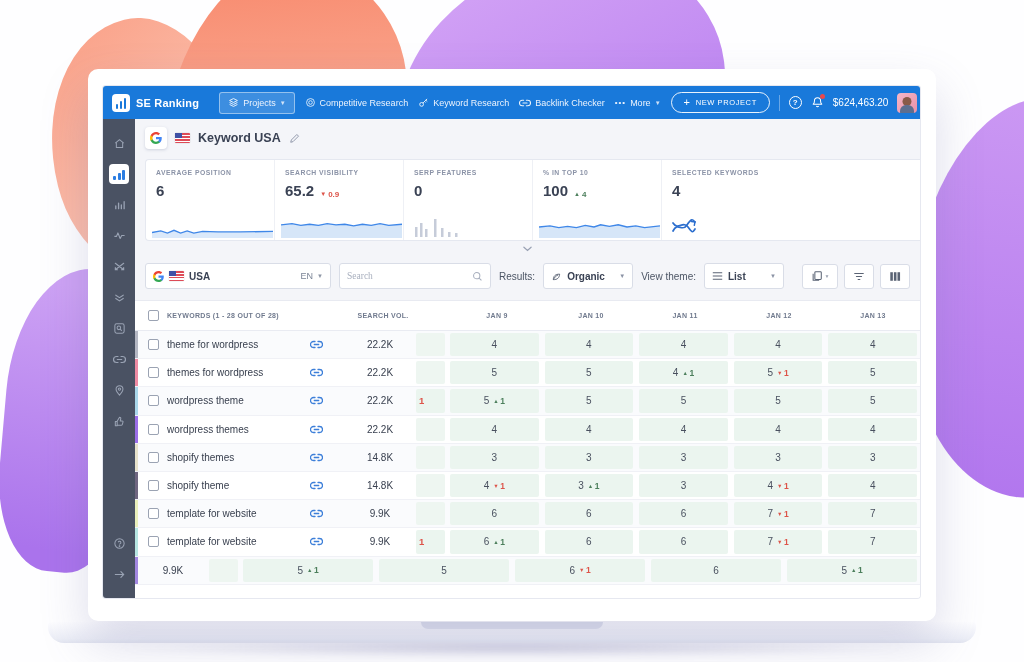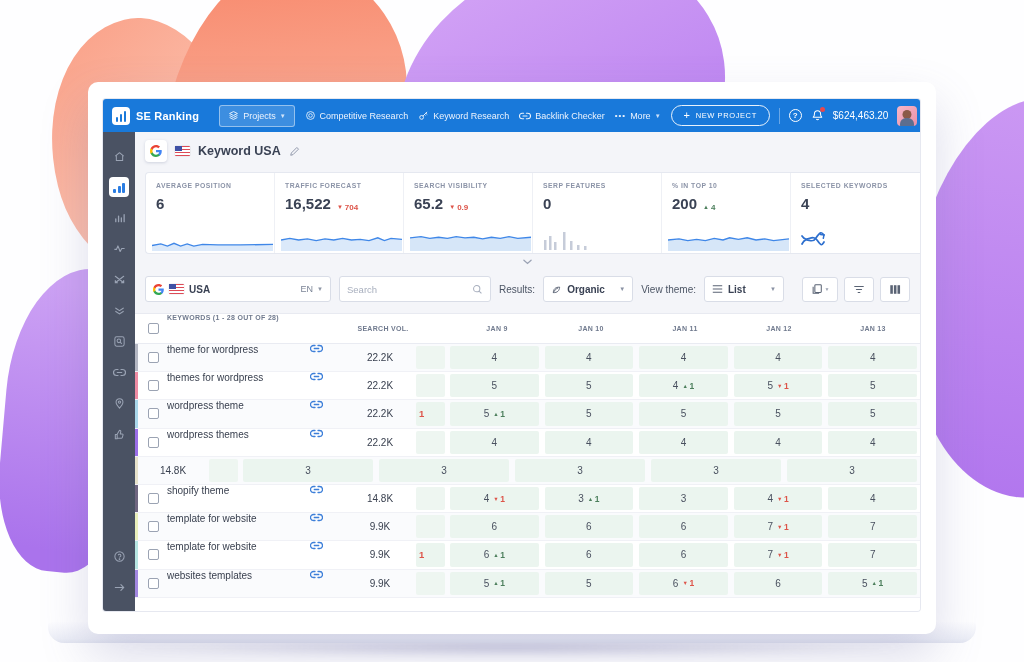--- a/index.html
+++ b/index.html
@@ -13,21 +13,21 @@
 .blob-orange-b{left:52px;top:18px;width:190px;height:265px;background:linear-gradient(150deg,#faa188 5%,#fcd0c1 90%);border-radius:55% 45% 48% 52%/55% 50% 50% 45%;transform:rotate(-14deg)}
 .blob-purple-top{left:392px;top:-42px;width:335px;height:275px;background:linear-gradient(160deg,#d2a2f5 10%,#b87ef0 90%);border-radius:60% 40% 52% 48%/62% 45% 55% 38%;transform:rotate(-7deg)}
 .blob-purple-right{left:912px;top:96px;width:220px;height:400px;background:linear-gradient(180deg,#cb98f3,#b277ee);border-radius:52% 48% 40% 60%/50% 56% 44% 50%;transform:rotate(8deg)}
 .blob-pink-left{left:26px;top:286px;width:110px;height:175px;background:#ef66a1;border-radius:50% 50% 46% 54%/52% 48% 52% 48%;transform:rotate(-12deg)}
 .blob-purple-left{left:4px;top:268px;width:142px;height:305px;background:linear-gradient(185deg,#cda2f4 8%,#aa73ec 92%);border-radius:62% 38% 55% 45%/48% 52% 62% 38%;transform:rotate(5deg)}
 
 
 .laptop-shadow{position:absolute;z-index:1;left:110px;top:638px;width:804px;height:18px;background:radial-gradient(ellipse at center,rgba(110,110,165,.38) 0%,rgba(110,110,165,0) 70%);filter:blur(4px)}
 .laptop-base{position:absolute;z-index:2;left:48px;top:622px;width:928px;height:21px;background:linear-gradient(180deg,#fdfdff 0%,#eceef6 80%,#e2e5f0 100%);border-radius:4px 4px 16px 16px}
 .laptop-notch{position:absolute;left:50%;top:0;transform:translateX(-50%);width:182px;height:7px;background:#e0e3ef;border-radius:0 0 9px 9px}
-.screen{position:absolute;z-index:3;left:88px;top:82px;width:848px;height:552px;background:#fff;border-radius:10px;box-shadow:0 22px 48px rgba(100,100,160,.22)}
+.screen{position:absolute;z-index:3;left:88px;top:69px;width:848px;height:552px;background:#fff;border-radius:10px;box-shadow:0 22px 48px rgba(100,100,160,.22)}
 
 
 .app{position:absolute;left:15px;top:17px;width:817px;height:512px;border-radius:3px;overflow:hidden;background:#f4f5f9;display:flex;flex-direction:column;box-shadow:0 0 0 1px rgba(210,214,228,.55)}
 
 
 .nav{height:33px;flex:0 0 33px;background:#1979da;display:flex;align-items:center;padding:0 9px;gap:10px;color:#fff}
 .logo-sq{width:18px;height:18px;background:#fff;border-radius:4px;display:flex;align-items:flex-end;justify-content:center;gap:1.5px;padding-bottom:3px}
 .logo-sq i{display:block;width:2.5px;background:#1979da;border-radius:1px}
 .brand{font-size:11px;font-weight:bold;letter-spacing:.2px;margin-right:10px;white-space:nowrap}
 .nav-item{display:flex;align-items:center;gap:4px;font-size:9px;color:#ecf3fd;white-space:nowrap;cursor:pointer}
@@ -78,37 +78,37 @@
 .kwicon{position:absolute;left:10px;bottom:6px}
 .stats-chevron{height:15px;flex:0 0 15px;display:flex;align-items:center;justify-content:center;color:#9aa2b4;cursor:pointer}
 
 
 .toolbar{display:flex;align-items:center;gap:8px;margin:7px 10px 0;flex:0 0 26px}
 .tb-box{height:26px;background:#fff;border:1px solid #d9dde7;border-radius:3px;display:flex;align-items:center;padding:0 7px;gap:5px;cursor:pointer}
 .locale-box{width:186px}
 .locale-box .cname{font-size:10px;font-weight:bold;color:#3a4254}
 .locale-box .lang{margin-left:auto;font-size:9px;color:#7b8496;display:flex;gap:4px;align-items:center}
 .search-box{width:152px;gap:4px}
-.search-box input{border:none;outline:none;flex:1;font-size:9.5px;color:#4a5264;font-family:Liberation Sans, sans-serif;background:transparent;min-width:0}
+.search-box input{border:none;outline:none;flex:1;font-size:9.5px;color:#4a5264;font-family:Liberation Serif, serif;background:transparent;min-width:0}
 .search-box input::placeholder{color:#a8afbe}
 .tb-label{font-size:10px;color:#4c5565;white-space:nowrap}
 .sel{font-size:10px;color:#3a4254;font-weight:bold}
 .sel-chev{font-size:6px;color:#8a92a4;margin-left:4px}
 .tb-right{margin-left:auto;display:flex;gap:6px}
 .icon-btn{width:30px;height:25px;background:#fff;border:1px solid #d9dde7;border-radius:3px;display:flex;align-items:center;justify-content:center;gap:2px;color:#5a6374;cursor:pointer}
 .icon-btn.wide{width:36px}
 
 
 .tbl{margin-top:11px;background:#fff;flex:1;display:flex;flex-direction:column;border-top:1px solid #e8eaf1;min-height:0}
 .trow{display:flex;align-items:stretch;border-bottom:1px solid #f0f1f6;height:28.2px;flex:0 0 28.2px;position:relative}
 .trow.head{height:30px;flex:0 0 30px;border-bottom:1px solid #e9ebf2}
 .trow:nth-child(odd):not(.head){background:#fafbfd}
 .stripe{width:3px;flex:0 0 3px}
 .cb{width:11px;height:11px;border:1.3px solid #9ba3b3;border-radius:2px;background:#fff;margin:0 8px 0 10px;align-self:center;flex:0 0 auto;cursor:pointer}
-.col-kw{flex:0 0 207px;display:flex;min-width:0}
+.col-kw{flex:0 0 207px;display:flex;align-items:center;min-width:0}
 .head .col-kw{flex:0 0 210px}
 .kw-text{font-size:10px;color:#39404f;white-space:nowrap;overflow:hidden}
 .kw-link{margin-left:auto;margin-right:22px;color:#3d7fd9;cursor:pointer;flex:0 0 auto}
 .col-vol{flex:0 0 70px;display:flex;align-items:center;justify-content:center;font-size:10px;color:#39404f}
 .col-tr{flex:0 0 32px;display:flex;align-items:stretch;overflow:hidden}
 .col-date{flex:1;display:flex;align-items:stretch;min-width:0}
 .head-lab{font-size:7px;font-weight:bold;letter-spacing:.3px;color:#707a8e;white-space:nowrap}
 .head .col-vol,.head .col-date{align-items:center;justify-content:center}
 .cell-green{flex:1;margin:2px 3px;background:#ebf5ef;border-radius:2px;display:flex;align-items:center;justify-content:center;gap:4px;font-size:10px;color:#49505f}
 .cell-green.empty-cell{background:#eef6f1}
@@ -304,34 +304,20 @@
           <div class="stat-label">AVERAGE POSITION</div>
           <div class="stat-valrow">
                 <span class="stat-value">6</span>
               </div>
           <svg class="spark" viewBox="0 0 110 20" preserveAspectRatio="none">
                 <path d="M0 15 L8 13.5 L14 15.5 L20 13 L26 15.5 L32 13.5 L38 15.5 L46 14 L60 14.5 L80 14.5 L110 14 L110 20 L0 20 Z" fill="#dbe9fa"></path>
                 <path d="M0 15 L8 13.5 L14 15.5 L20 13 L26 15.5 L32 13.5 L38 15.5 L46 14 L60 14.5 L80 14.5 L110 14" fill="none" stroke="#3f87e8" stroke-width="1.2"></path>
               </svg>
         </div>
         <div class="stat">
-          <div class="stat-label">TRAFFIC FORECAST</div>
-          <div class="stat-valrow">
-                <span class="stat-value">16,522</span>
-            <span class="delta down">
-                  <span class="arr">▼</span>
-                  <span>704</span>
-                </span>
-              </div>
-          <svg class="spark" viewBox="0 0 110 20" preserveAspectRatio="none">
-                <path d="M0 10 L8 8.5 L16 10 L24 9 L32 10.5 L40 9 L48 10 L56 8.5 L64 10 L72 9.5 L80 10.5 L88 8 L94 10.5 L100 8.5 L110 9.5 L110 20 L0 20 Z" fill="#dbe9fa"></path>
-                <path d="M0 10 L8 8.5 L16 10 L24 9 L32 10.5 L40 9 L48 10 L56 8.5 L64 10 L72 9.5 L80 10.5 L88 8 L94 10.5 L100 8.5 L110 9.5" fill="none" stroke="#3f87e8" stroke-width="1.2"></path>
-              </svg>
-        </div>
-        <div class="stat">
           <div class="stat-label">SEARCH VISIBILITY</div>
           <div class="stat-valrow">
                 <span class="stat-value">65.2</span>
             <span class="delta down">
                   <span class="arr">▼</span>
                   <span>0.9</span>
                 </span>
               </div>
           <svg class="spark" viewBox="0 0 110 20" preserveAspectRatio="none">
                 <path d="M0 8 L10 7 L18 8.5 L26 7.5 L34 8.5 L42 7 L50 8 L58 7.5 L66 9 L74 7.5 L82 8.5 L90 7 L98 8.5 L110 7.5 L110 20 L0 20 Z" fill="#d6e6f8"></path>
@@ -349,21 +335,21 @@
                 <rect x="11" y="14" width="2.5" height="8" fill="#c6ccd9"></rect>
                 <rect x="20" y="4" width="2.5" height="18" fill="#c6ccd9"></rect>
                 <rect x="27" y="13" width="2.5" height="9" fill="#c6ccd9"></rect>
                 <rect x="34" y="17" width="2.5" height="5" fill="#c6ccd9"></rect>
                 <rect x="41" y="18" width="2.5" height="4" fill="#c6ccd9"></rect>
               </svg>
         </div>
         <div class="stat">
           <div class="stat-label">% IN TOP 10</div>
           <div class="stat-valrow">
-                <span class="stat-value">200</span>
+                <span class="stat-value">100</span>
             <span class="delta up">
                   <span class="arr">▲</span>
                   <span>4</span>
                 </span>
               </div>
           <svg class="spark" viewBox="0 0 110 20" preserveAspectRatio="none">
                 <path d="M0 10 L10 9 L18 10.5 L26 9.5 L34 10.5 L42 8.5 L50 10 L56 8 L64 9.5 L72 8 L80 10 L88 9 L96 10.5 L110 9 L110 20 L0 20 Z" fill="#d6e6f8"></path>
                 <path d="M0 10 L10 9 L18 10.5 L26 9.5 L34 10.5 L42 8.5 L50 10 L56 8 L64 9.5 L72 8 L80 10 L88 9 L96 10.5 L110 9" fill="none" stroke="#3f87e8" stroke-width="1.2"></path>
               </svg>
         </div>
@@ -648,20 +634,29 @@
                   </div>
                 </div>
                 <div class="col-date">
                   <div class="cell-green">
                     <span>4</span>
                   </div>
                 </div>
               </div>
               <div class="trow">
                 <div class="stripe" style="background: rgb(231, 226, 203);"></div>
+                <div class="col-kw">
+                  <div class="cb"></div>
+                  <span class="kw-text">shopify themes</span>
+                  <span class="kw-link">
+                    <svg width="13" height="9" viewBox="0 0 13 9" fill="none" stroke="currentColor" stroke-width="1.3" stroke-linecap="round">
+                      <path d="M5 1.5H3.5a3 3 0 000 6H5M8 1.5h1.5a3 3 0 010 6H8M4.3 4.5h4.4"></path>
+                    </svg>
+                  </span>
+                </div>
                 <div class="col-vol">14.8K</div>
                 <div class="col-tr">
                   <div class="cell-green empty-cell"></div>
                 </div>
                 <div class="col-date">
                   <div class="cell-green">
                     <span>3</span>
                   </div>
                 </div>
                 <div class="col-date">
@@ -827,29 +822,20 @@
                   </div>
                 </div>
                 <div class="col-date">
                   <div class="cell-green">
                     <span>7</span>
                   </div>
                 </div>
               </div>
               <div class="trow">
                 <div class="stripe" style="background: rgb(162, 135, 224);"></div>
-                <div class="col-kw">
-                  <div class="cb"></div>
-                  <span class="kw-text">websites templates</span>
-                  <span class="kw-link">
-                    <svg width="13" height="9" viewBox="0 0 13 9" fill="none" stroke="currentColor" stroke-width="1.3" stroke-linecap="round">
-                      <path d="M5 1.5H3.5a3 3 0 000 6H5M8 1.5h1.5a3 3 0 010 6H8M4.3 4.5h4.4"></path>
-                    </svg>
-                  </span>
-                </div>
                 <div class="col-vol">9.9K</div>
                 <div class="col-tr">
                   <div class="cell-green empty-cell"></div>
                 </div>
                 <div class="col-date">
                   <div class="cell-green">
                     <span>5</span>
                     <span class="cdelta up">
                       <span class="arr">▲</span>
                       <span>1</span>

